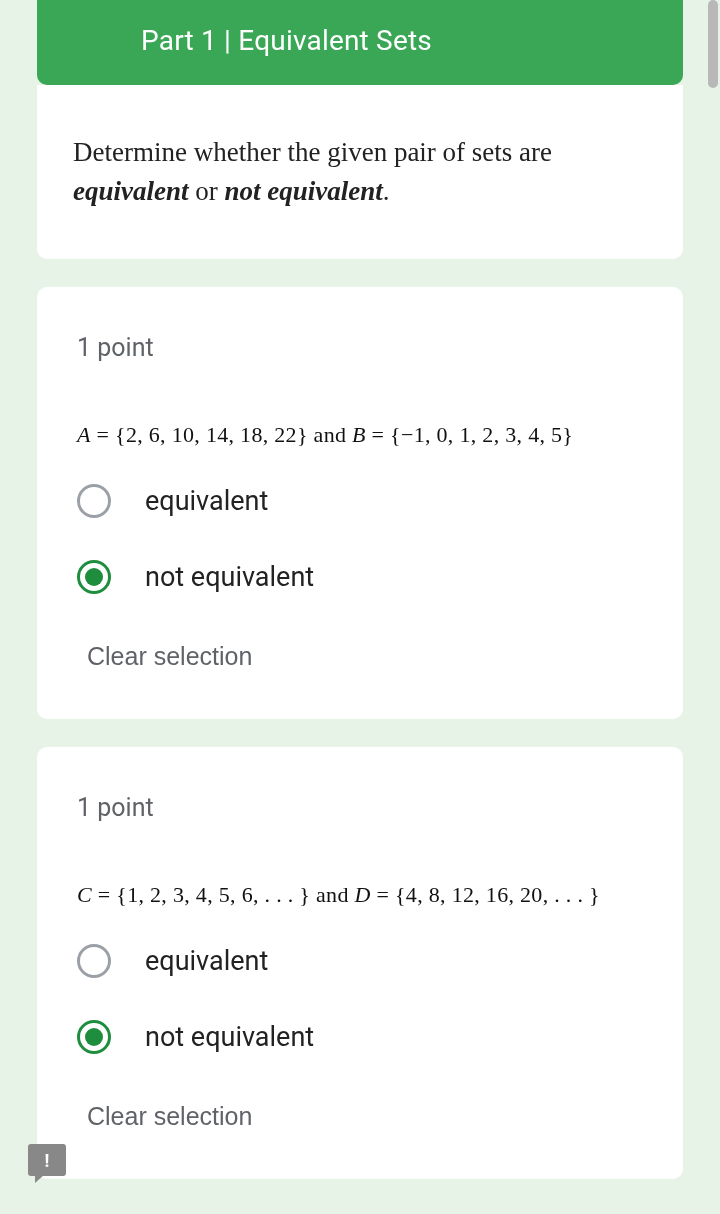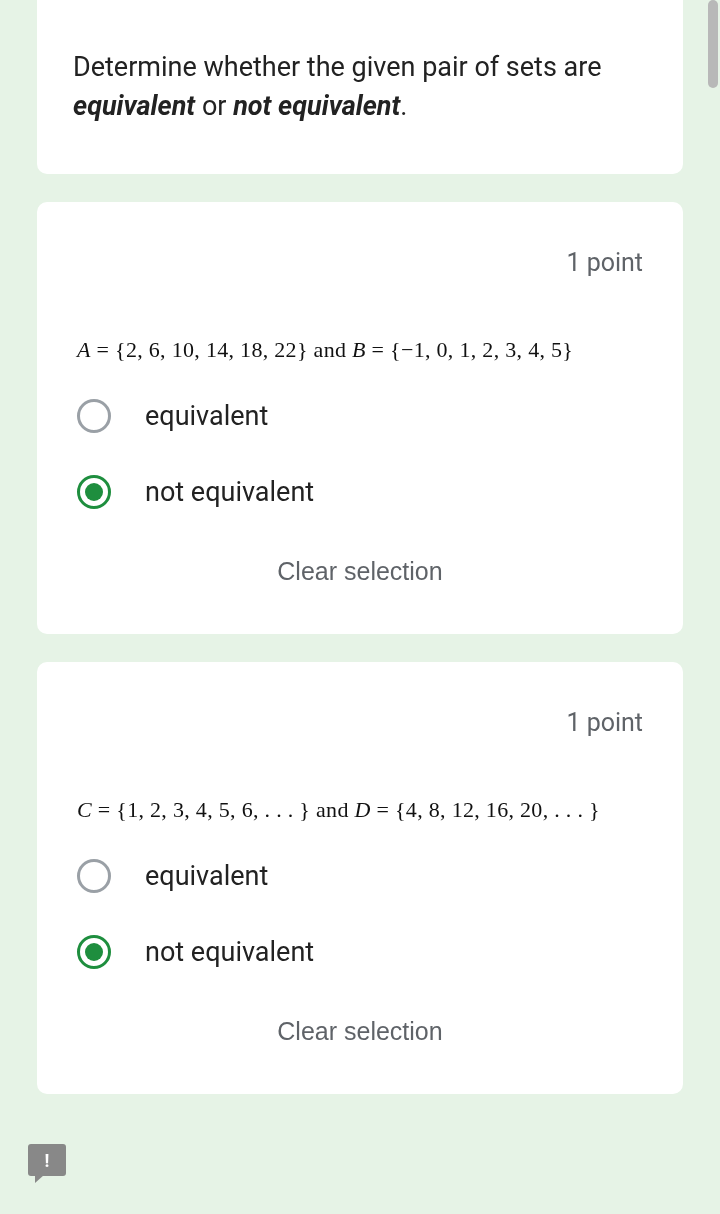--- a/index.html
+++ b/index.html
@@ -24,39 +24,39 @@
   .header-title {
     font-size: 28px;
     font-weight: 400;
     letter-spacing: 0.2px;
   }
   .desc-card {
     background: #fff;
     border-radius: 0 0 10px 10px;
     padding: 48px 36px 48px 36px;
     margin-bottom: 28px;
+    font-family: Liberation Serif, serif;
   }
   .desc-text {
     font-size: 27px;
     color: #222;
     line-height: 1.45;
   }
   .desc-text .emph {
     font-style: italic;
     font-weight: 700;
   }
   .question-card {
     background: #fff;
     border-radius: 10px;
     padding: 46px 40px 42px 40px;
     margin-bottom: 28px;
   }
   .points-row {
     display: flex;
-    justify-content: flex-end;
     margin-bottom: 60px;
   }
   .points-label {
     font-size: 25px;
     color: #5f6368;
   }
   .math-line {
     font-family: 'Cambria Math', 'STIX', 'Times New Roman', serif;
     font-size: 22px;
     color: #111;
@@ -90,21 +90,21 @@
     height: 18px;
     background: #1e8e3e;
     border-radius: 50%;
   }
   .option-label {
     font-size: 27px;
     color: #222;
   }
   .clear-row {
     display: flex;
-    justify-content: center;
+    justify-content: flex-start;
     margin-top: 20px;
   }
   .clear-btn {
     font-size: 25px;
     color: #5f6368;
     background: none;
     border: none;
     cursor: pointer;
     padding: 6px 10px;
   }
@@ -146,20 +146,23 @@
     width: 10px;
     height: 88px;
     background: #b8b8b8;
     border-radius: 5px;
   }
 </style>
 </head>
 <body>
 
 <div class="form-container">
+  <div class="header-card">
+    <div class="header-title">Part 1 | Equivalent Sets</div>
+  </div>
 
   <div class="desc-card">
     <p class="desc-text">
       <span>Determine whether the given pair of sets are </span><span class="emph">equivalent</span><span> or </span><span class="emph">not equivalent</span><span>.</span>
     </p>
   </div>
 
   <div class="question-card">
     <div class="points-row">
       <span class="points-label">1 point</span>

